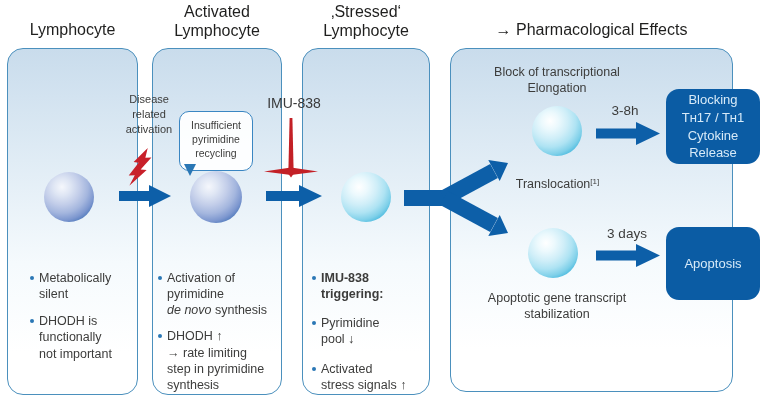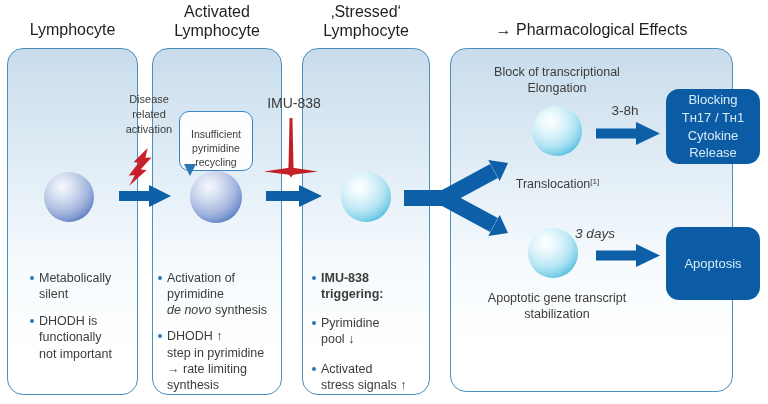--- a/index.html
+++ b/index.html
@@ -29,21 +29,21 @@
   .svgabs { position:absolute; display:block; }
   .list { position:absolute; font-size:12.5px; line-height:1.29; color:#3c3c3b; }
   .li { display:flex; margin-bottom:11px; }
   .dot { width:4px; height:4px; border-radius:50%; background:#2a77b5; margin:6px 5px 0 0; flex:0 0 auto; }
   .bold { font-weight:bold; }
   .it { font-style:italic; }
   .note { position:absolute; font-size:11px; text-align:center; line-height:1.38; color:#3c3c3b; }
   .loopbox {
     position:absolute; box-sizing:border-box; border:1.4px solid #3a86c2; border-radius:10px;
     background:rgba(255,255,255,0.92); font-size:10.5px; line-height:1.34; text-align:center;
-    padding-top:15px; color:#3c3c3b;
+    padding-top:6px; color:#3c3c3b;
   }
   .loophead {
     position:absolute; width:0; height:0;
     border-left:6.5px solid transparent; border-right:6.5px solid transparent;
     border-top:12px solid #2a77b5;
   }
   .drug { position:absolute; font-size:14px; text-align:center; color:#3a3a3a; }
   .duration { position:absolute; font-size:13.5px; text-align:center; color:#3c3c3b; }
   .caption { position:absolute; font-size:12.5px; text-align:center; line-height:1.3; color:#3c3c3b; }
   .resultbox {
@@ -124,21 +124,21 @@
     <div>Blocking</div>
     <div>Tʜ17 / Tʜ1</div>
     <div>Cytokine</div>
     <div>Release</div>
   </div>
 
   <div class="caption" style="left:495px;top:176px;width:125px;">
     <div><span>Translocation</span><sup class="ref">[1]</sup></div>
   </div>
 
-  <div class="duration" style="left:556px;top:226px;width:78px;font-style:italic;">3 days</div>
+  <div class="duration" style="left:588px;top:226px;width:78px;">3 days</div>
   <svg class="svgabs" style="left:596px;top:244px;" width="64" height="23" viewBox="0 0 64 23">
     <polygon points="0,6.5 40,6.5 40,0 64,11.5 40,23 40,16.5 0,16.5" fill="#0d5fa8"></polygon>
   </svg>
   <div class="resultbox" style="left:666px;top:227px;width:94px;height:73px;">
     <div>Apoptosis</div>
   </div>
   <div class="caption" style="left:462px;top:290px;width:190px;">
     <div>Apoptotic gene transcript</div>
     <div>stabilization</div>
   </div>
@@ -167,22 +167,22 @@
       <span>
         <div>Activation of</div>
         <div>pyrimidine</div>
         <div><span class="it">de novo</span><span> synthesis</span></div>
       </span>
     </div>
     <div class="li">
       <span class="dot"></span>
       <span>
         <div>DHODH ↑</div>
+        <div>→ rate limiting</div>
         <div>step in pyrimidine</div>
-        <div>→ rate limiting</div>
         <div>synthesis</div>
       </span>
     </div>
   </div>
 
   <div class="list" style="left:312px;top:270px;width:110px;">
     <div class="li" style="margin-bottom:13px;">
       <span class="dot"></span>
       <span class="bold">
         <div>IMU-838</div>

